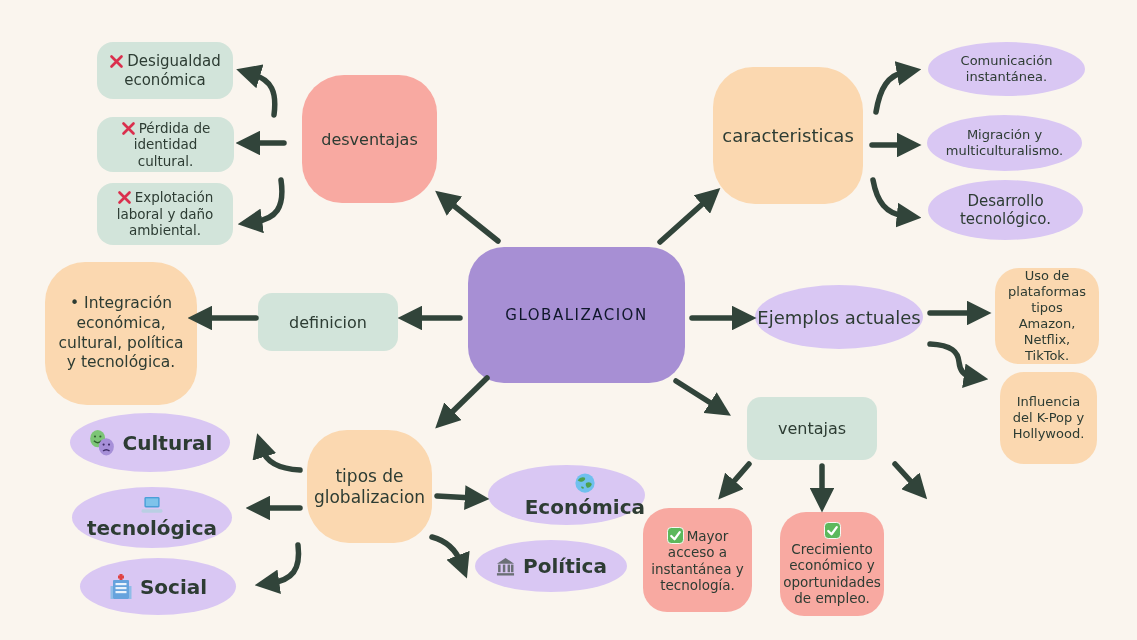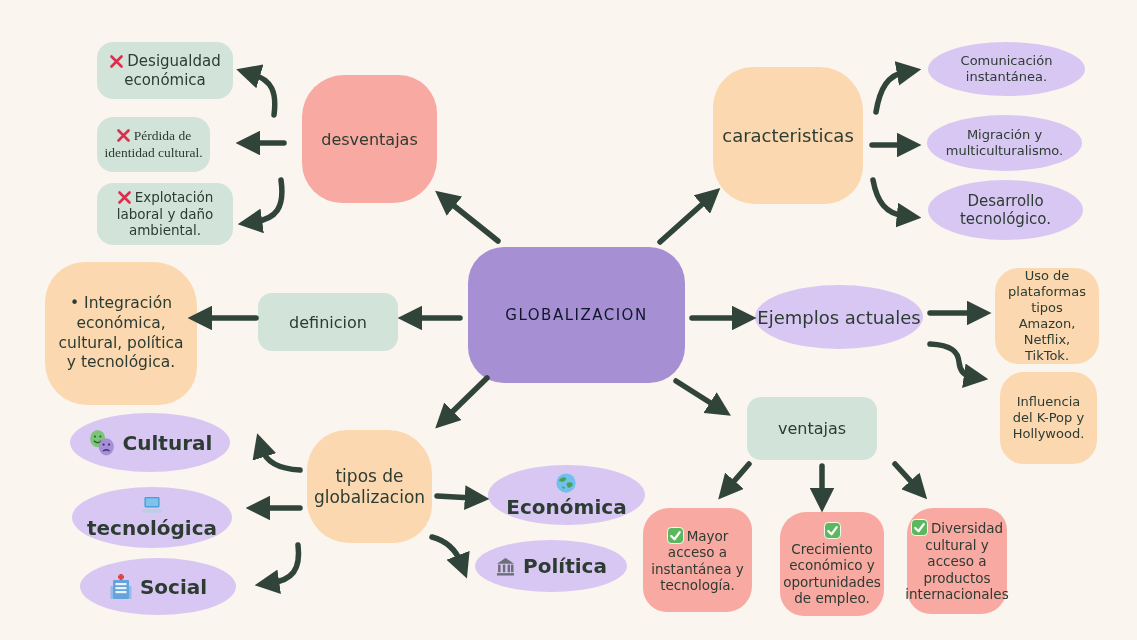--- a/index.html
+++ b/index.html
@@ -79,21 +79,21 @@
   <div class="node blob-pink" style="left:302px;top:75px;width:135px;height:128px;">
     <span class="branch-label">desventajas</span>
   </div>
   <div class="node leaf-mint" style="left:97px;top:42px;width:136px;height:57px;">
     <div class="txt lg">
       <svg class="icon" width="15" height="15" viewBox="0 0 18 18">
           <path d="M3 3 L15 15 M15 3 L3 15" stroke="#da2f4d" stroke-width="3.2" stroke-linecap="round"></path>
         </svg><span>Desigualdad económica</span>
     </div>
   </div>
-  <div class="node leaf-mint" style="left:97px;top:117px;width:113px;height:55px;font-family:Liberation Serif, serif;">
+  <div class="node leaf-mint" style="left:97px;top:117px;width:137px;height:55px;">
     <div class="txt">
       <svg class="icon" width="15" height="15" viewBox="0 0 18 18">
           <path d="M3 3 L15 15 M15 3 L3 15" stroke="#da2f4d" stroke-width="3.2" stroke-linecap="round"></path>
         </svg><span>Pérdida de identidad cultural.</span>
     </div>
   </div>
   <div class="node leaf-mint" style="left:97px;top:183px;width:136px;height:62px;">
     <div class="txt">
       <svg class="icon" width="15" height="15" viewBox="0 0 18 18">
           <path d="M3 3 L15 15 M15 3 L3 15" stroke="#da2f4d" stroke-width="3.2" stroke-linecap="round"></path>
@@ -167,21 +167,21 @@
         <rect x="4" y="6" width="16" height="19" rx="1" fill="#66a3dd"></rect>
         <rect x="6.5" y="9" width="11" height="2.2" fill="#eaf3fc"></rect>
         <rect x="6.5" y="13" width="11" height="2.2" fill="#eaf3fc"></rect>
         <rect x="6.5" y="17" width="11" height="2.2" fill="#eaf3fc"></rect>
         <rect x="1.5" y="12" width="2.5" height="13" fill="#8fbde8"></rect>
         <rect x="20" y="12" width="2.5" height="13" fill="#8fbde8"></rect>
       </svg>
       <span class="type-label">Social</span>
     </div>
   </div>
-  <div class="node ellipse" style="left:488px;top:465px;width:157px;height:60px;">
+  <div class="node ellipse" style="left:488px;top:465px;width:157px;height:60px;justify-content:flex-end;">
     <div class="col">
       <svg width="22" height="22" viewBox="0 0 24 24">
         <circle cx="12" cy="12" r="10.5" fill="#6fc0ee"></circle>
         <path d="M4 9 Q7 4.5 11.5 6 Q13.5 8 10 10 Q6 11.5 4 9Z" fill="#4da14d"></path>
         <path d="M13 12 Q17.5 10 19.5 13 Q18 17.5 14 17 Q12 14 13 12Z" fill="#4da14d"></path>
         <path d="M7.5 16 Q10 15 11 17.5 Q9 19.5 7.5 16Z" fill="#4da14d"></path>
       </svg>
       <span class="type-label">Económica</span>
     </div>
   </div>
@@ -211,22 +211,14 @@
     </div>
   </div>
   <div class="node leaf-pink" style="left:780px;top:512px;width:104px;height:104px;">
     <div class="txt">
       <svg class="icon block" width="17" height="17" viewBox="0 0 18 18">
           <rect x="0.5" y="0.5" width="17" height="17" rx="4" fill="#5cb85c" stroke="#ffffff"></rect>
           <path d="M4.5 9.5 L8 13 L13.5 5.5" stroke="#ffffff" stroke-width="2.4" fill="none" stroke-linecap="round" stroke-linejoin="round"></path>
         </svg><span>Crecimiento económico y oportunidades de empleo.</span>
     </div>
   </div>
-  <div class="node leaf-pink" style="left:907px;top:508px;width:100px;height:106px;">
-    <div class="txt">
-      <svg class="icon" width="17" height="17" viewBox="0 0 18 18">
-          <rect x="0.5" y="0.5" width="17" height="17" rx="4" fill="#5cb85c" stroke="#ffffff"></rect>
-          <path d="M4.5 9.5 L8 13 L13.5 5.5" stroke="#ffffff" stroke-width="2.4" fill="none" stroke-linecap="round" stroke-linejoin="round"></path>
-        </svg><span>Diversidad cultural y acceso a productos internacionales</span>
-    </div>
-  </div>
 
 </div>
 
 </body></html>

